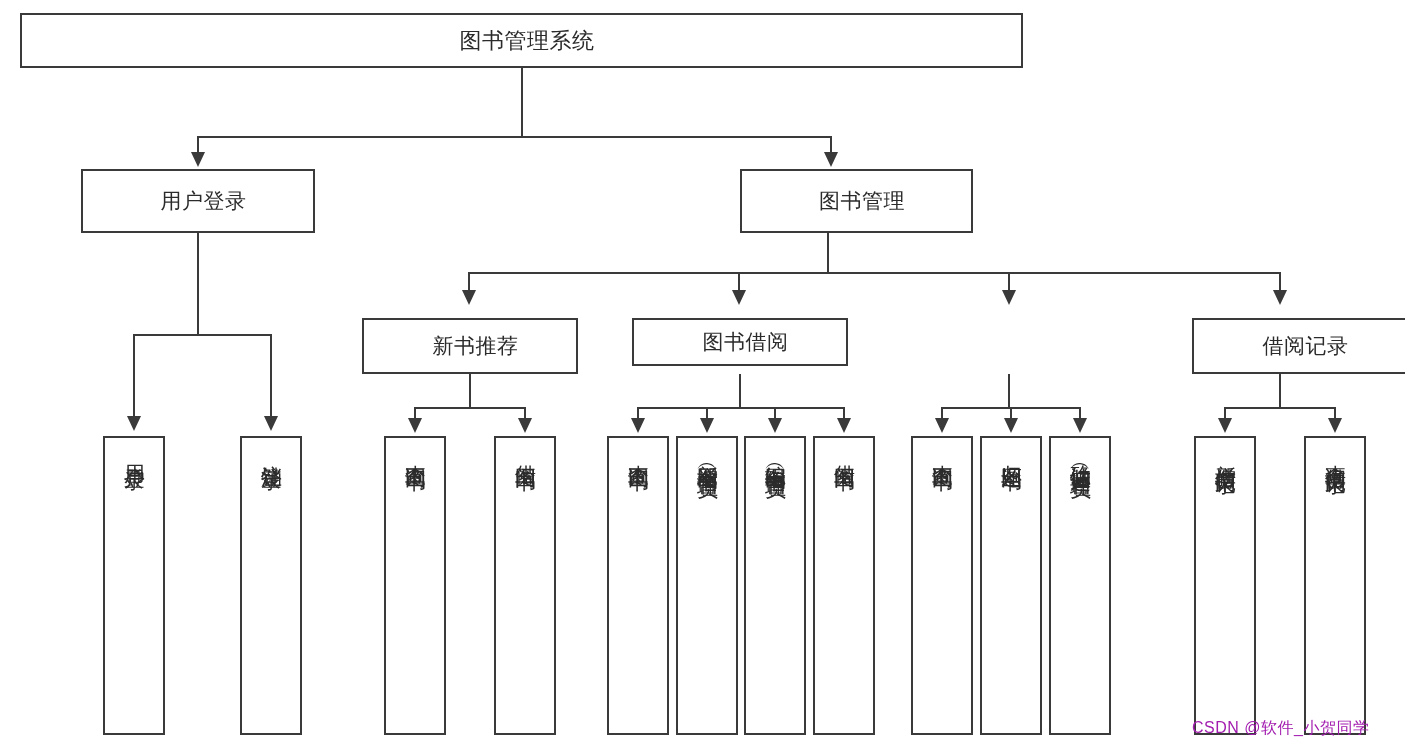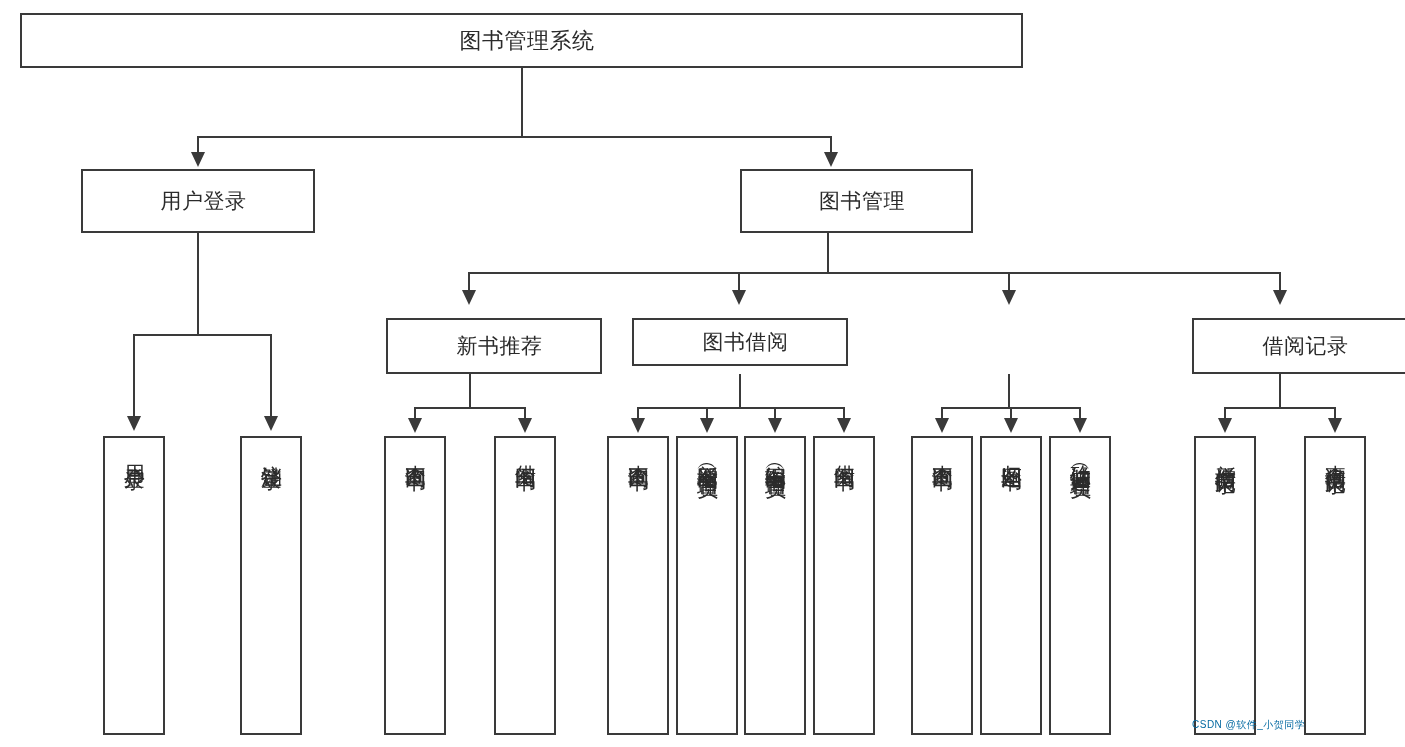--- a/index.html
+++ b/index.html
@@ -55,22 +55,22 @@
   .arrow {
     position: absolute;
     width: 0; height: 0;
     border-left: 7px solid transparent;
     border-right: 7px solid transparent;
     border-top: 15px solid #3a3a3a;
   }
   
   #watermark {
     position: absolute;
-    font-size: 10px;
-    color: #0369a1;
+    font-size: 16px;
+    color: #a21caf;
     white-space: nowrap;
     letter-spacing: 0.5px;
   }
 </style>
 </head>
 <body>
 
 <div id="canvas">
 
   <div class="node h root" style="left:20px; top:13px; width:1003px; height:55px;">
@@ -105,21 +105,21 @@
 
   <div class="ln vline" style="left:468px; top:272px; width:2px; height:20px;"></div>
   <div class="arrow" style="left:462px; top:290px;"></div>
   <div class="ln vline" style="left:738px; top:272px; width:2px; height:20px;"></div>
   <div class="arrow" style="left:732px; top:290px;"></div>
   <div class="ln vline" style="left:1008px; top:272px; width:2px; height:20px;"></div>
   <div class="arrow" style="left:1002px; top:290px;"></div>
   <div class="ln vline" style="left:1279px; top:272px; width:2px; height:20px;"></div>
   <div class="arrow" style="left:1273px; top:290px;"></div>
 
-  <div class="node h" style="left:362px; top:318px; width:216px; height:56px;margin-left:24px;">
+  <div class="node h" style="left:362px; top:318px; width:216px; height:56px;">
     <span>新书推荐</span>
   </div>
   <div class="node h" style="left:632px; top:318px; width:216px; height:48px;">
     <span>图书借阅</span>
   </div>
   <div class="node h" style="left:1172px; top:318px; width:216px; height:56px;margin-left:20px;">
     <span>借阅记录</span>
   </div>
 
   <div class="ln vline" style="left:469px; top:374px; width:2px; height:34px;"></div>

